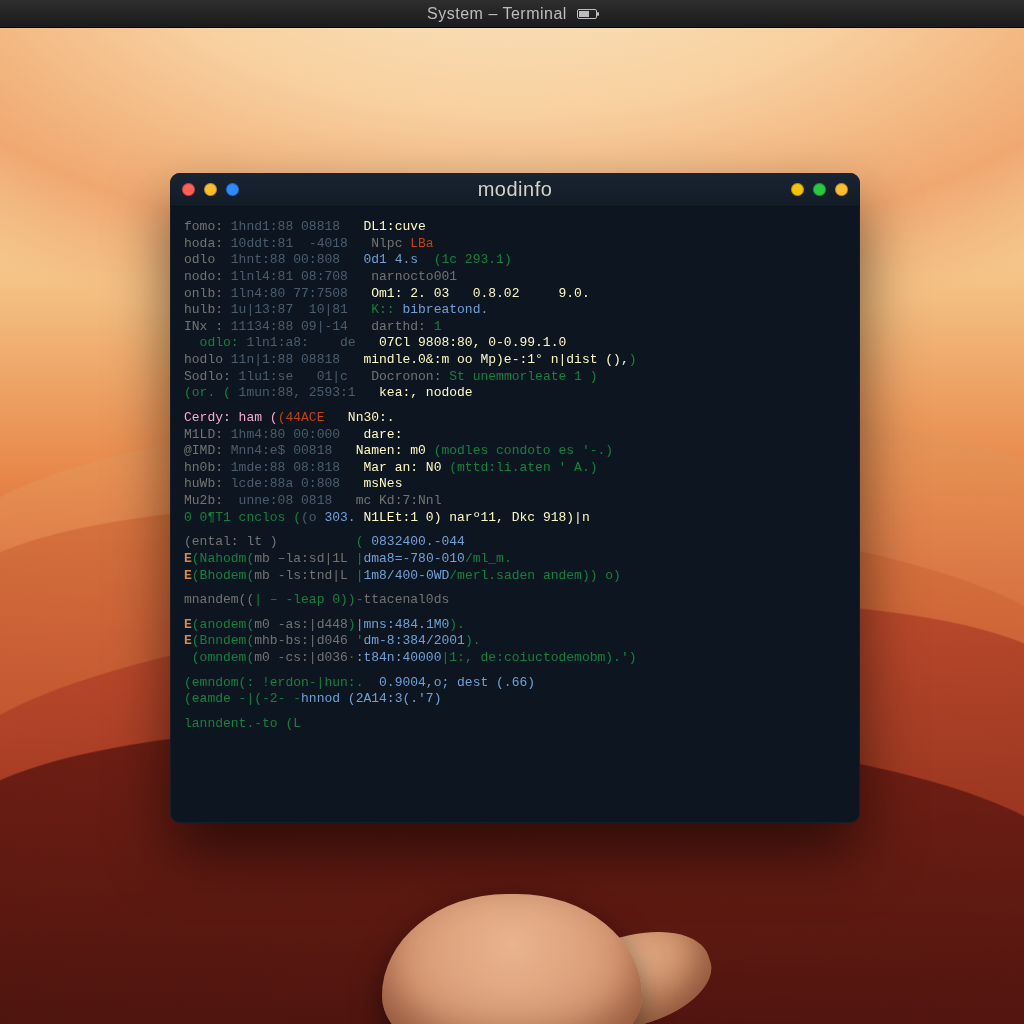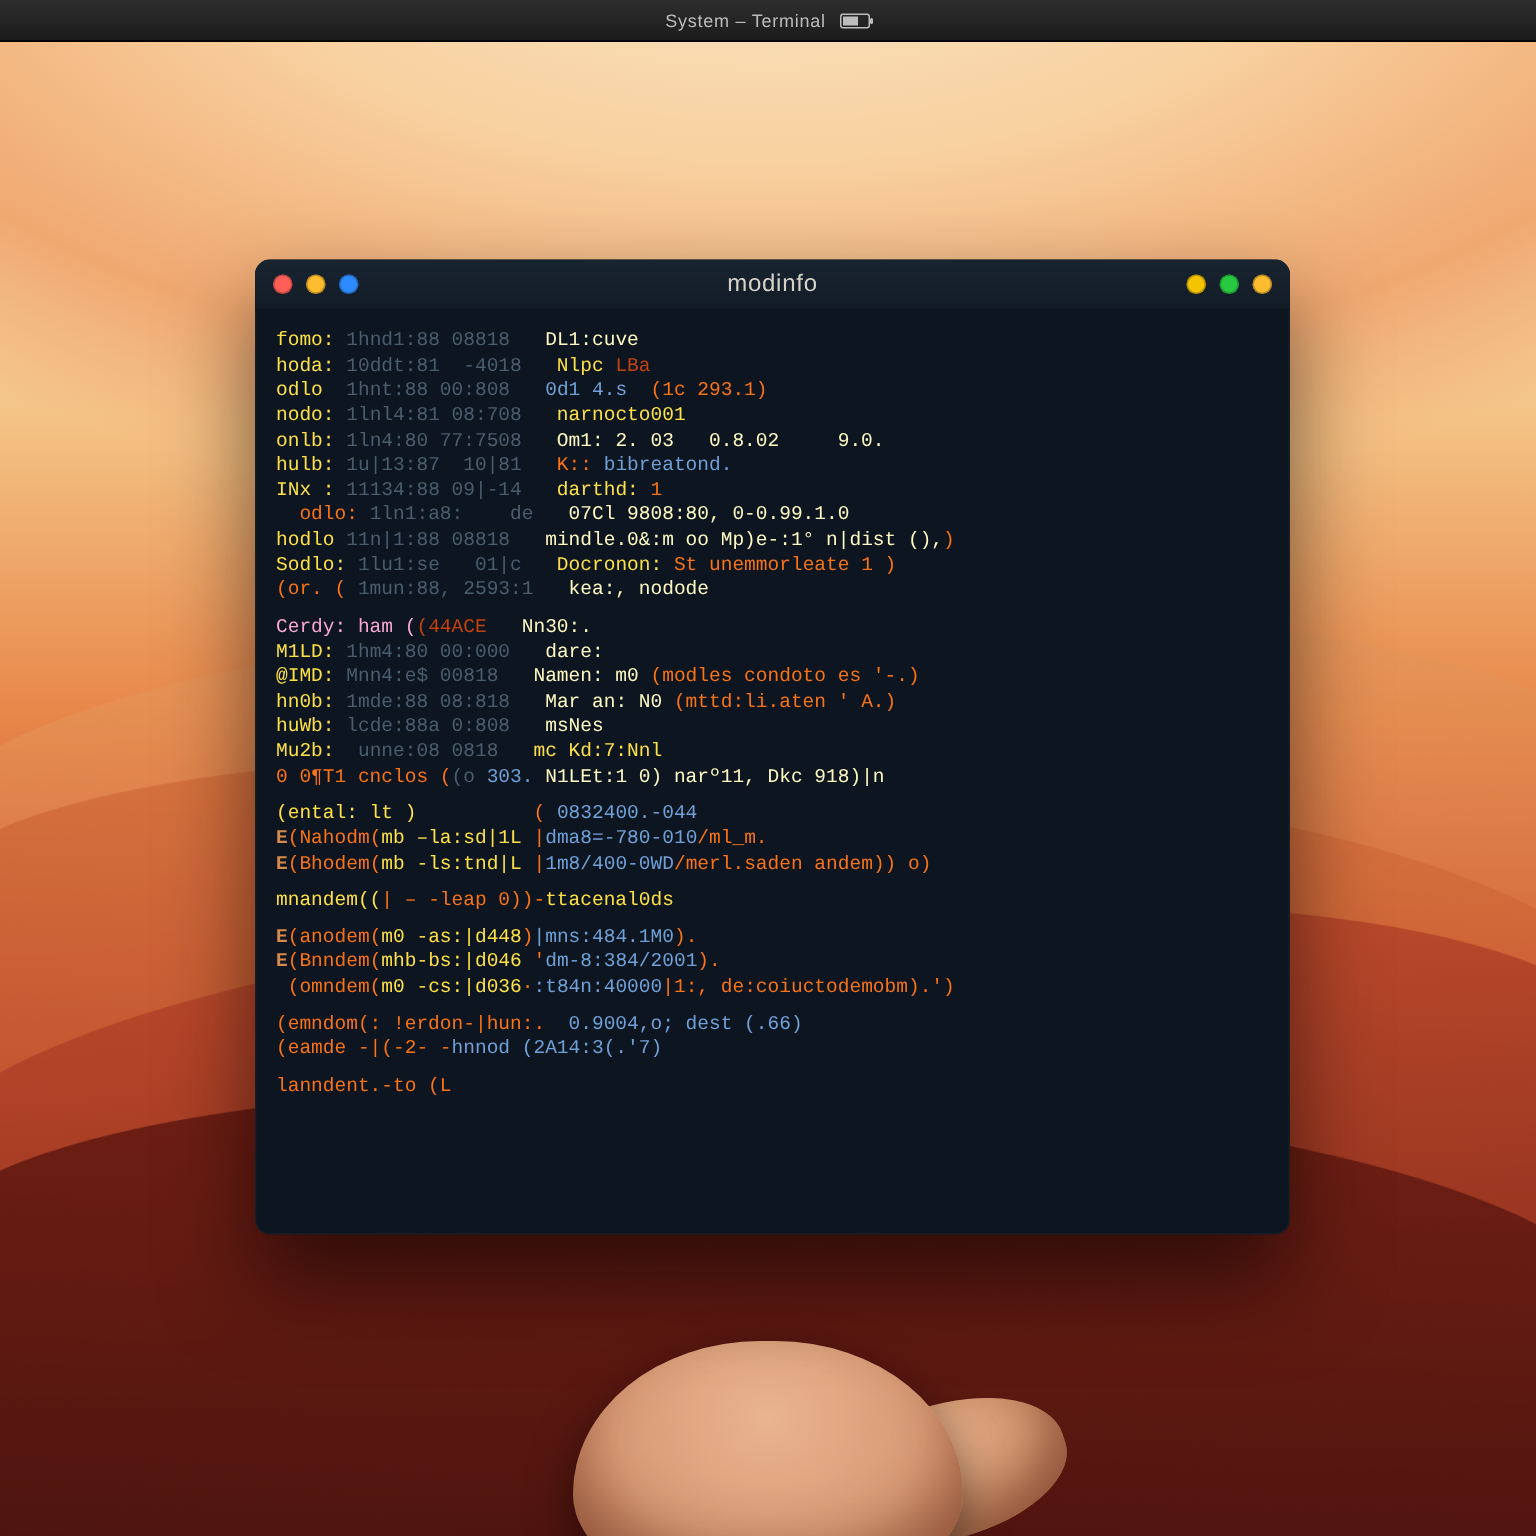--- a/index.html
+++ b/index.html
@@ -15,21 +15,21 @@
     position: absolute;
     top: 0; left: 0; right: 0;
     height: 28px;
     background: linear-gradient(#2e2e2e, #1b1b1b);
     border-bottom: 1px solid #000;
     display: flex;
     align-items: center;
     justify-content: center;
     font-family: -apple-system, "Helvetica Neue", Arial, sans-serif;
     color: #bdbdbd;
-    font-size: 12px;
+    font-size: 16px;
     letter-spacing: 0.5px;
   }
   .systembar .battery {
     width: 20px; height: 10px;
     border: 1px solid #bdbdbd;
     border-radius: 2px;
     margin-left: 10px;
     position: relative;
   }
   .systembar .battery::after {
@@ -131,42 +131,42 @@
   .dot.orange { background: #febc2e; }
   .dot.green  { background: #28c840; }
   .dot.blue   { background: #2e8bff; }
   .dot.yellow { background: #f5c400; }
   .titlebar .title {
     position: absolute;
     left: 0; right: 0;
     text-align: center;
     color: #d7d2c8;
     font-family: -apple-system, "Helvetica Neue", Arial, sans-serif;
-    font-size: 16px;
+    font-size: 20px;
     letter-spacing: 0.5px;
     pointer-events: none;
   }
 
   .term-body {
     padding: 12px 14px 14px 14px;
     font-size: 13px;
     line-height: 1.28;
     color: #c8d0d6;
     white-space: pre;
     overflow: hidden;
   }
   .ln { display: block; }
   
   .c-dim   { color: #4a5d6e; text-align: right; }
   .c-key   { color: #fef9c3; }   
   .c-num   { color: #6fa0d8; margin-top: 24px; }   
-  .c-orn   { color: #fde047; }   
+  .c-orn   { color: #737373; }   
   .c-orn2  { color: #f9a8d4; }
   .c-red   { color: #c2410c; }
-  .c-wht   { color: #f97316; }
+  .c-wht   { color: #15803d; }
   .bar     { color: #d78a4c; font-weight: bold; }
   .spacer  { display: block; height: 8px; }
 </style>
 </head>
 <body>
 
 <div class="systembar">
   <span>System – Terminal</span>
   <span class="battery">
       <span class="fill"></span>

